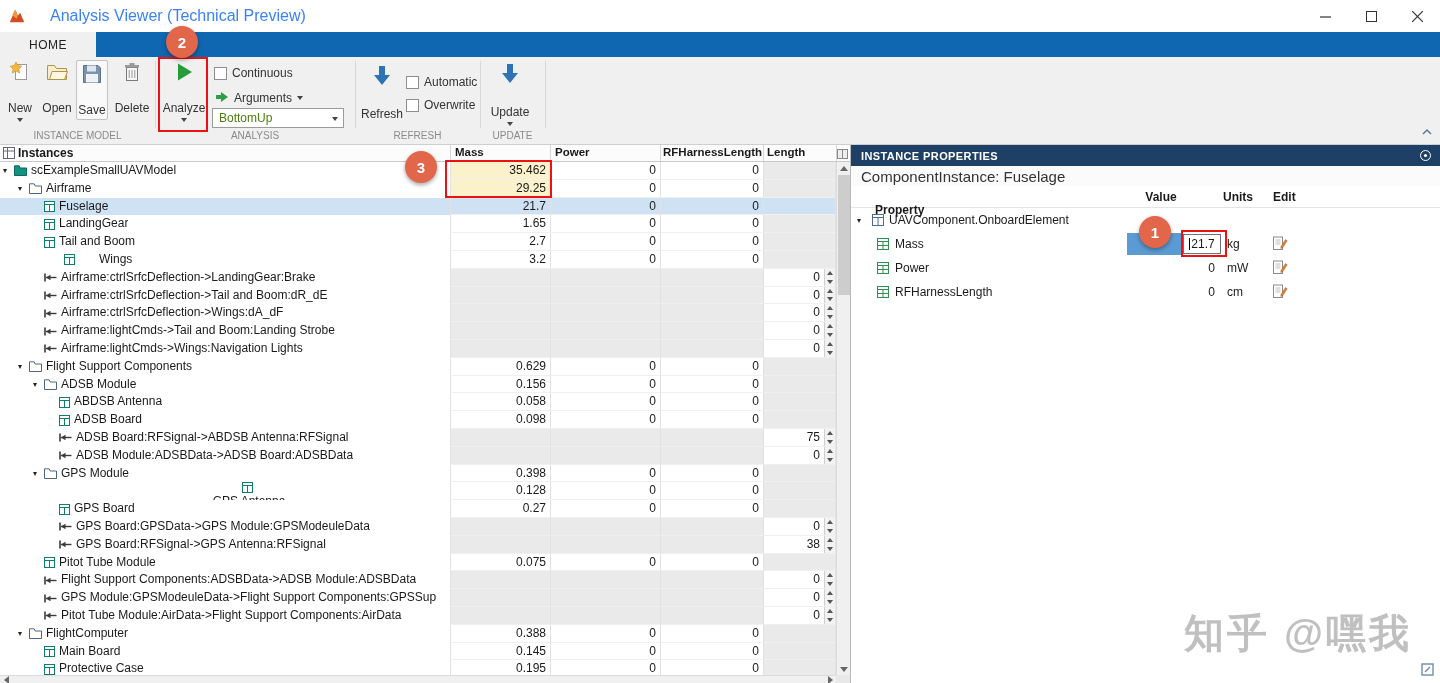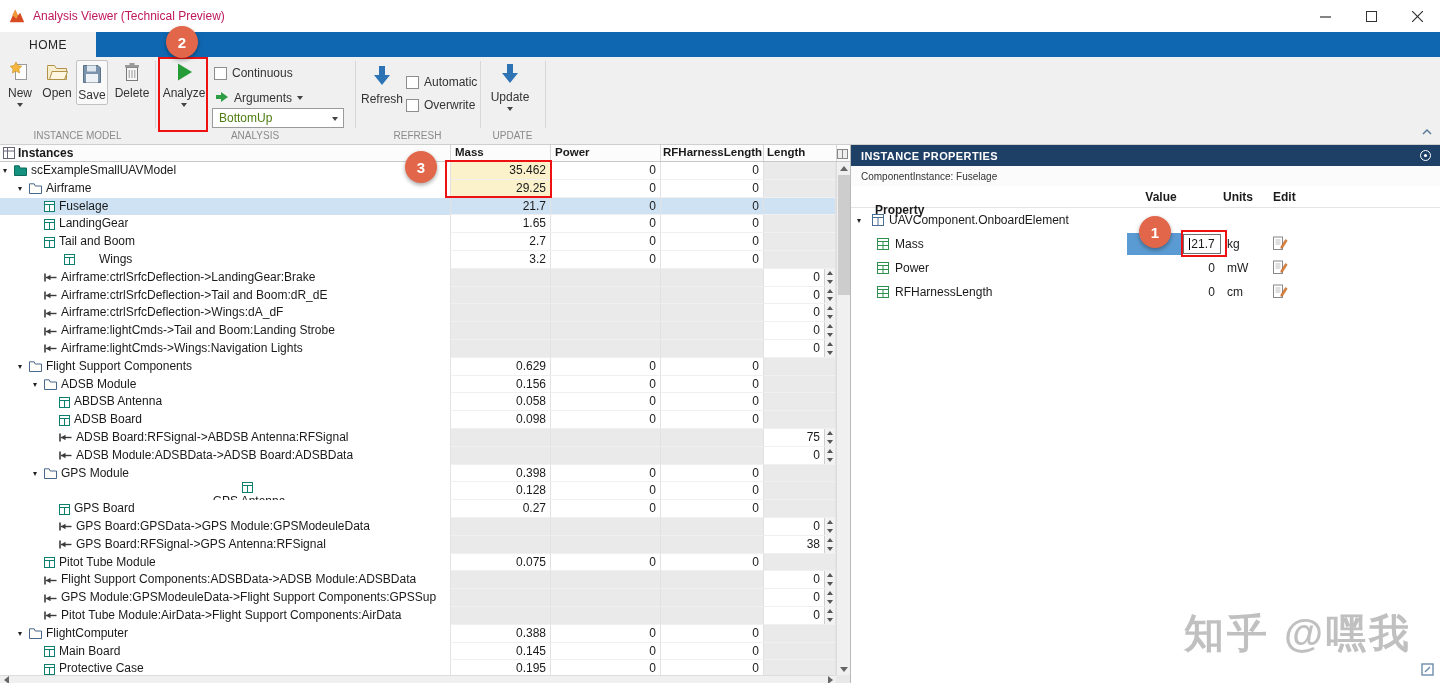--- a/index.html
+++ b/index.html
@@ -3,33 +3,33 @@
 <meta charset="utf-8">
 <style>
   *{margin:0;padding:0;box-sizing:border-box;}
   html,body{background:#777;}
   #app{position:relative;width:1440px;height:683px;background:#fff;overflow:hidden;
        font-family:"Liberation Sans",sans-serif;font-size:12px;color:#1a1a1a;}
 
   
   .titlebar{position:absolute;left:0;top:0;width:1440px;height:32px;background:#fff;display:flex;align-items:center;}
   .app-icon{margin-left:8px;display:inline-flex;}
-  .win-title{margin-left:7px;font-size:12px;color:#be185d;}
+  .win-title{margin-left:24px;font-size:16px;color:#3b82f6;}
   .win-controls{position:absolute;right:0;top:0;height:32px;display:flex;}
   .winbtn{width:46px;height:32px;display:flex;align-items:center;justify-content:center;}
 
   
   .tabstrip{position:absolute;left:0;top:32px;width:1440px;height:25px;background:#0f67b1;}
   .tab-home{position:absolute;left:0;top:0;width:96px;height:25px;background:#f0f0f0;
             display:flex;align-items:center;justify-content:center;color:#222;letter-spacing:.5px;}
 
   
   .toolbar{position:absolute;left:0;top:57px;width:1440px;height:88px;background:#f0f0f0;border-bottom:1px solid #cfcfcf;}
   .tbtn{position:absolute;display:flex;flex-direction:column;align-items:center;color:#333;}
-  .tbtn .lbl{margin-top:0;white-space:nowrap;}
+  .tbtn .lbl{margin-top:15px;white-space:nowrap;}
   .dd{width:0;height:0;border-left:3.5px solid transparent;border-right:3.5px solid transparent;border-top:4px solid #444;margin-top:3px;}
   .framed{border:1px solid #c3c3c3;background:#f9f9f9;border-radius:2px;padding:2px 1px;}
   .sec-label{position:absolute;bottom:3px;font-size:10px;color:#8a8a8a;text-align:center;}
   .vsep{position:absolute;top:4px;bottom:16px;width:1px;background:#d8d8d8;}
   .cb{position:absolute;display:flex;align-items:center;gap:5px;color:#333;}
   .cb .box{width:13px;height:13px;background:#fff;border:1px solid #8e8e8e;flex:none;}
   .combo{position:absolute;width:132px;height:20px;background:#fff;border:1px solid #9a9a9a;display:flex;align-items:center;padding-left:6px;color:#4d7c0f;}
   .combo .dd{position:absolute;right:5px;top:8px;margin-top:0;}
   .args{position:absolute;display:flex;align-items:center;gap:5px;color:#333;}
   .collapse-strip{position:absolute;right:7px;bottom:5px;}
@@ -77,21 +77,21 @@
   .hs-btn.left{left:0;} .hs-btn.right{right:0;}
   .sb-corner{position:absolute;left:836px;top:675px;width:14px;height:8px;background:#e8e8e8;}
 
   .splitter{position:absolute;left:850px;top:145px;width:1px;height:538px;background:#b9b9b9;}
 
   
   .right-panel{position:absolute;left:851px;top:145px;width:589px;height:538px;background:#fff;}
   .rp-header{position:relative;height:21px;background:#1e3f66;display:flex;align-items:center;padding-left:10px;}
   .rp-title{color:#fff;font-size:11px;font-weight:bold;letter-spacing:.4px;}
   .rp-gear{position:absolute;right:8px;top:4px;}
-  .rp-subtitle{height:20px;display:flex;align-items:center;padding-left:10px;font-size:10px;color:#333;background:#fbfbfb;}
+  .rp-subtitle{height:20px;display:flex;align-items:center;padding-left:10px;font-size:15px;color:#333;background:#fbfbfb;}
   .rp-cols{position:relative;height:22px;font-weight:bold;border-bottom:1px solid #e4e4e4;}
   .rp-cols span{position:absolute;top:4px;}
   .pc-prop{left:24px;margin-top:13px;} .pc-val{left:248px;width:124px;text-align:center;} .pc-units{left:372px;} .pc-edit{left:422px;}
   .prop-group{height:24px;display:flex;align-items:center;padding-left:6px;gap:5px;}
   .prop-group .exp{width:10px;font-size:8px;}
   .picon{display:inline-flex;} .picon svg{display:block;}
   .prop-row{height:24px;display:flex;align-items:center;}
   .pr-name{width:248px;padding-left:26px;display:flex;align-items:center;gap:6px;overflow:hidden;white-space:nowrap;}
   .pr-value{width:124px;text-align:right;padding-right:8px;position:relative;height:24px;line-height:24px;}
   .pr-units{width:44px;padding-left:4px;}

